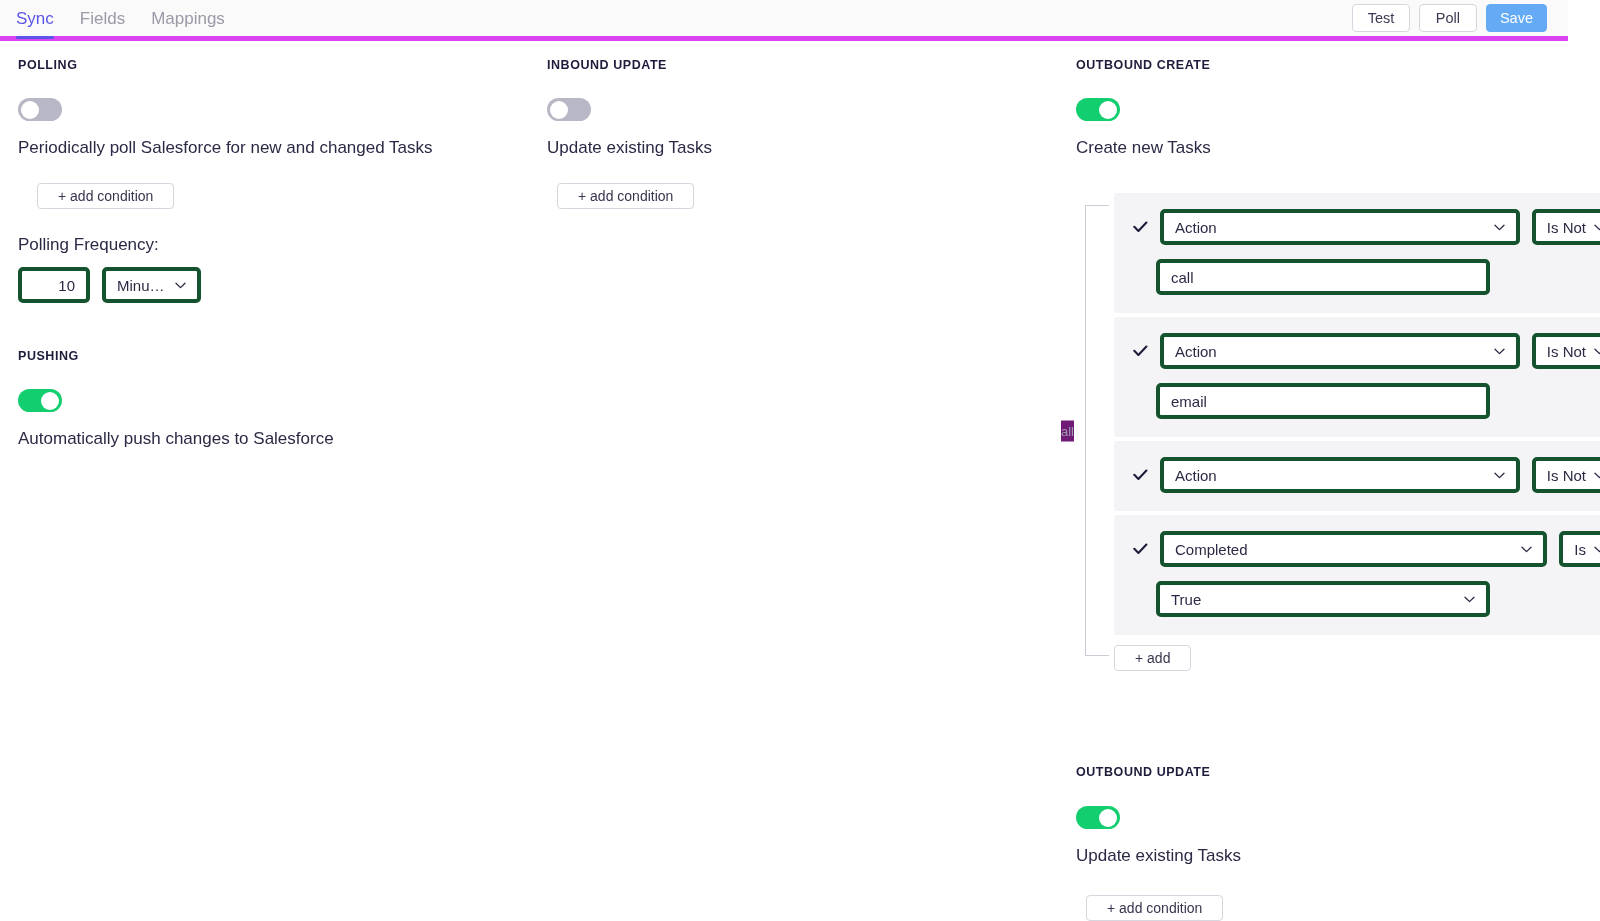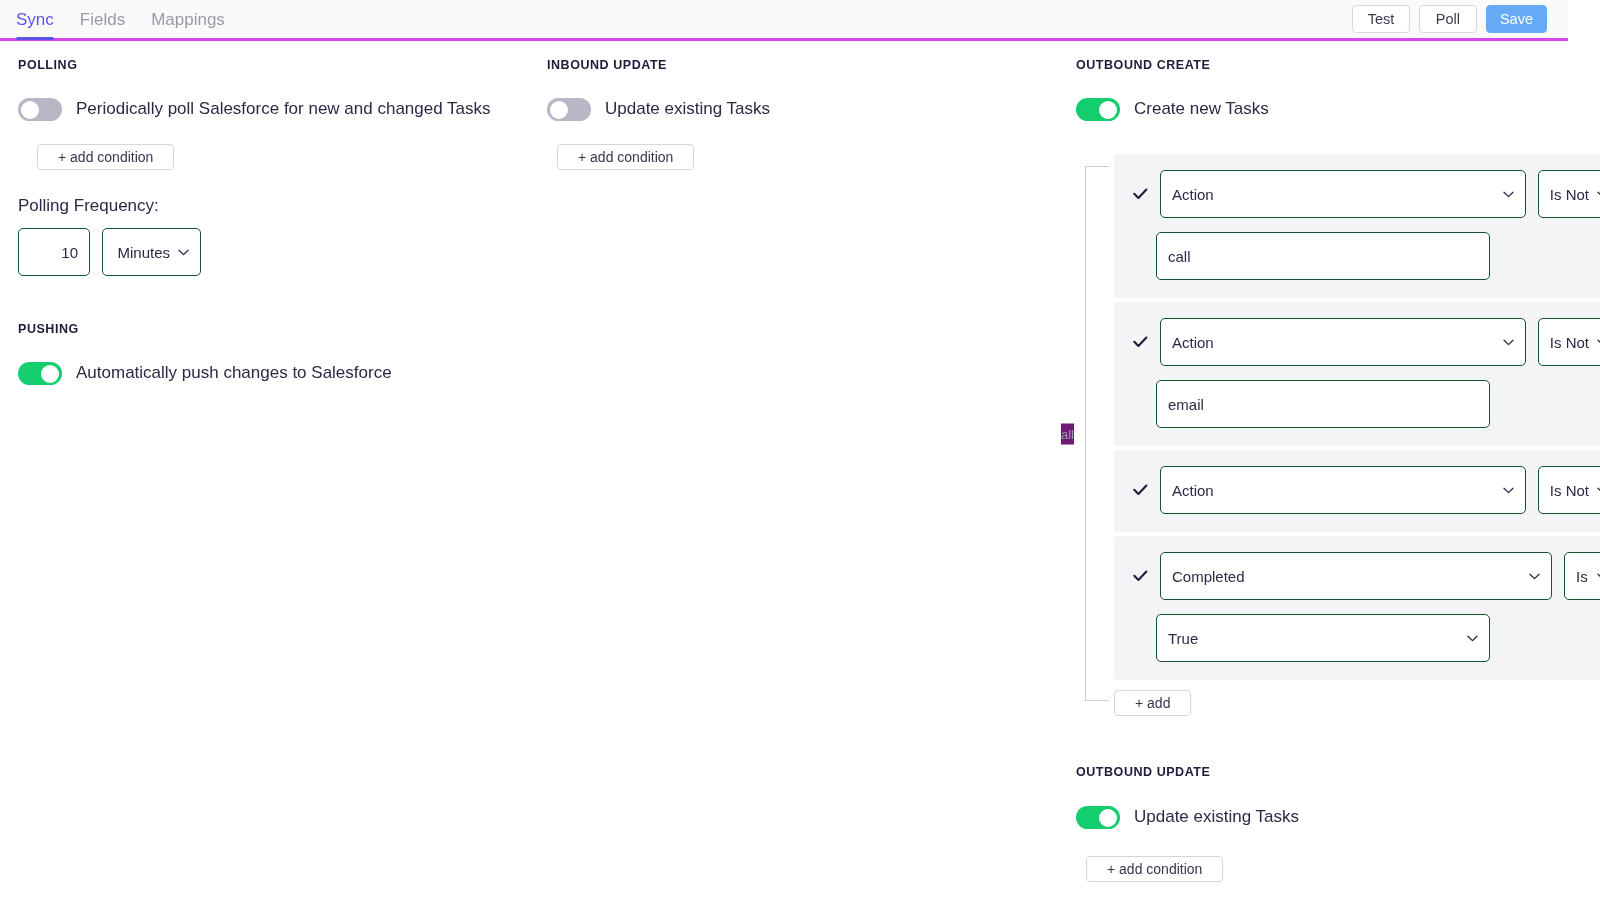--- a/index.html
+++ b/index.html
@@ -13,21 +13,21 @@
     overflow: hidden;
   }
 
   .page { position: relative; width: 1600px; height: 921px; background:#fff; }
 
   
   .header {
     position: absolute; top: 0; left: 0;
     width: 1568px; height: 41px;
     background: #fafafa;
-    border-bottom: 3px solid #d946ef;
+    border-bottom: 5px solid #d946ef;
     display: flex; align-items: center;
   }
   .tabs { display: flex; align-items: flex-end; height: 41px; padding-left: 16px; gap: 26px; }
   .tab {
     position: relative;
     font-size: 17px; line-height: 1;
     color: #9a9aa8;
     padding-bottom: 12px; padding-top: 14px;
     cursor: pointer; white-space: nowrap;
   }
@@ -58,21 +58,21 @@
   .col-mid    { left: 547px;  width: 500px; }
   .col-right  { left: 1076px; width: 492px; }
 
   .section-title {
     font-size: 12.5px; font-weight: bold; letter-spacing: .55px;
     color: #1d1c3b; text-transform: uppercase;
     margin-bottom: 24px;
   }
 
   
-  .toggle-row { display: flex; align-items: flex-start; gap: 14px; }
+  .toggle-row { display: flex; align-items: flex-start; gap: 14px; flex-direction: column; }
   .toggle {
     flex: none; width: 44px; height: 23px; border-radius: 12px;
     position: relative; cursor: pointer; margin-top: 2px;
     background: #b7b7c6;
     transition: background .15s;
   }
   .toggle.on { background: #12ce6e; }
   .toggle .knob {
     position: absolute; top: 2.5px; left: 3px;
     width: 18px; height: 18px; border-radius: 50%;
@@ -89,21 +89,21 @@
     display: inline-flex; align-items: center; justify-content: center;
     height: 26px; padding: 0 20px;
     border: 1px solid #d6d6de; border-radius: 4px;
     background: #ffffff; color: #37364f;
     font-family: "Liberation Sans", sans-serif; font-size: 14px;
     cursor: pointer; white-space: nowrap;
   }
 
   
   .ctrl {
-    height: 48px; border: 1px solid #14532d; border-radius: 5px;
+    height: 36px; border: 4px solid #14532d; border-radius: 5px;
     background: #ffffff; color: #2b2a45;
     font-family: "Liberation Sans", sans-serif; font-size: 15px;
     display: flex; align-items: center; padding: 0 11px;
     cursor: pointer; position: relative;
   }
   .ctrl.input { cursor: text; }
   .ctrl .val { flex: 1; overflow: hidden; white-space: nowrap; text-overflow: ellipsis; }
   .chev { flex: none; margin-left: 8px; display: flex; align-items: center; }
 
   

